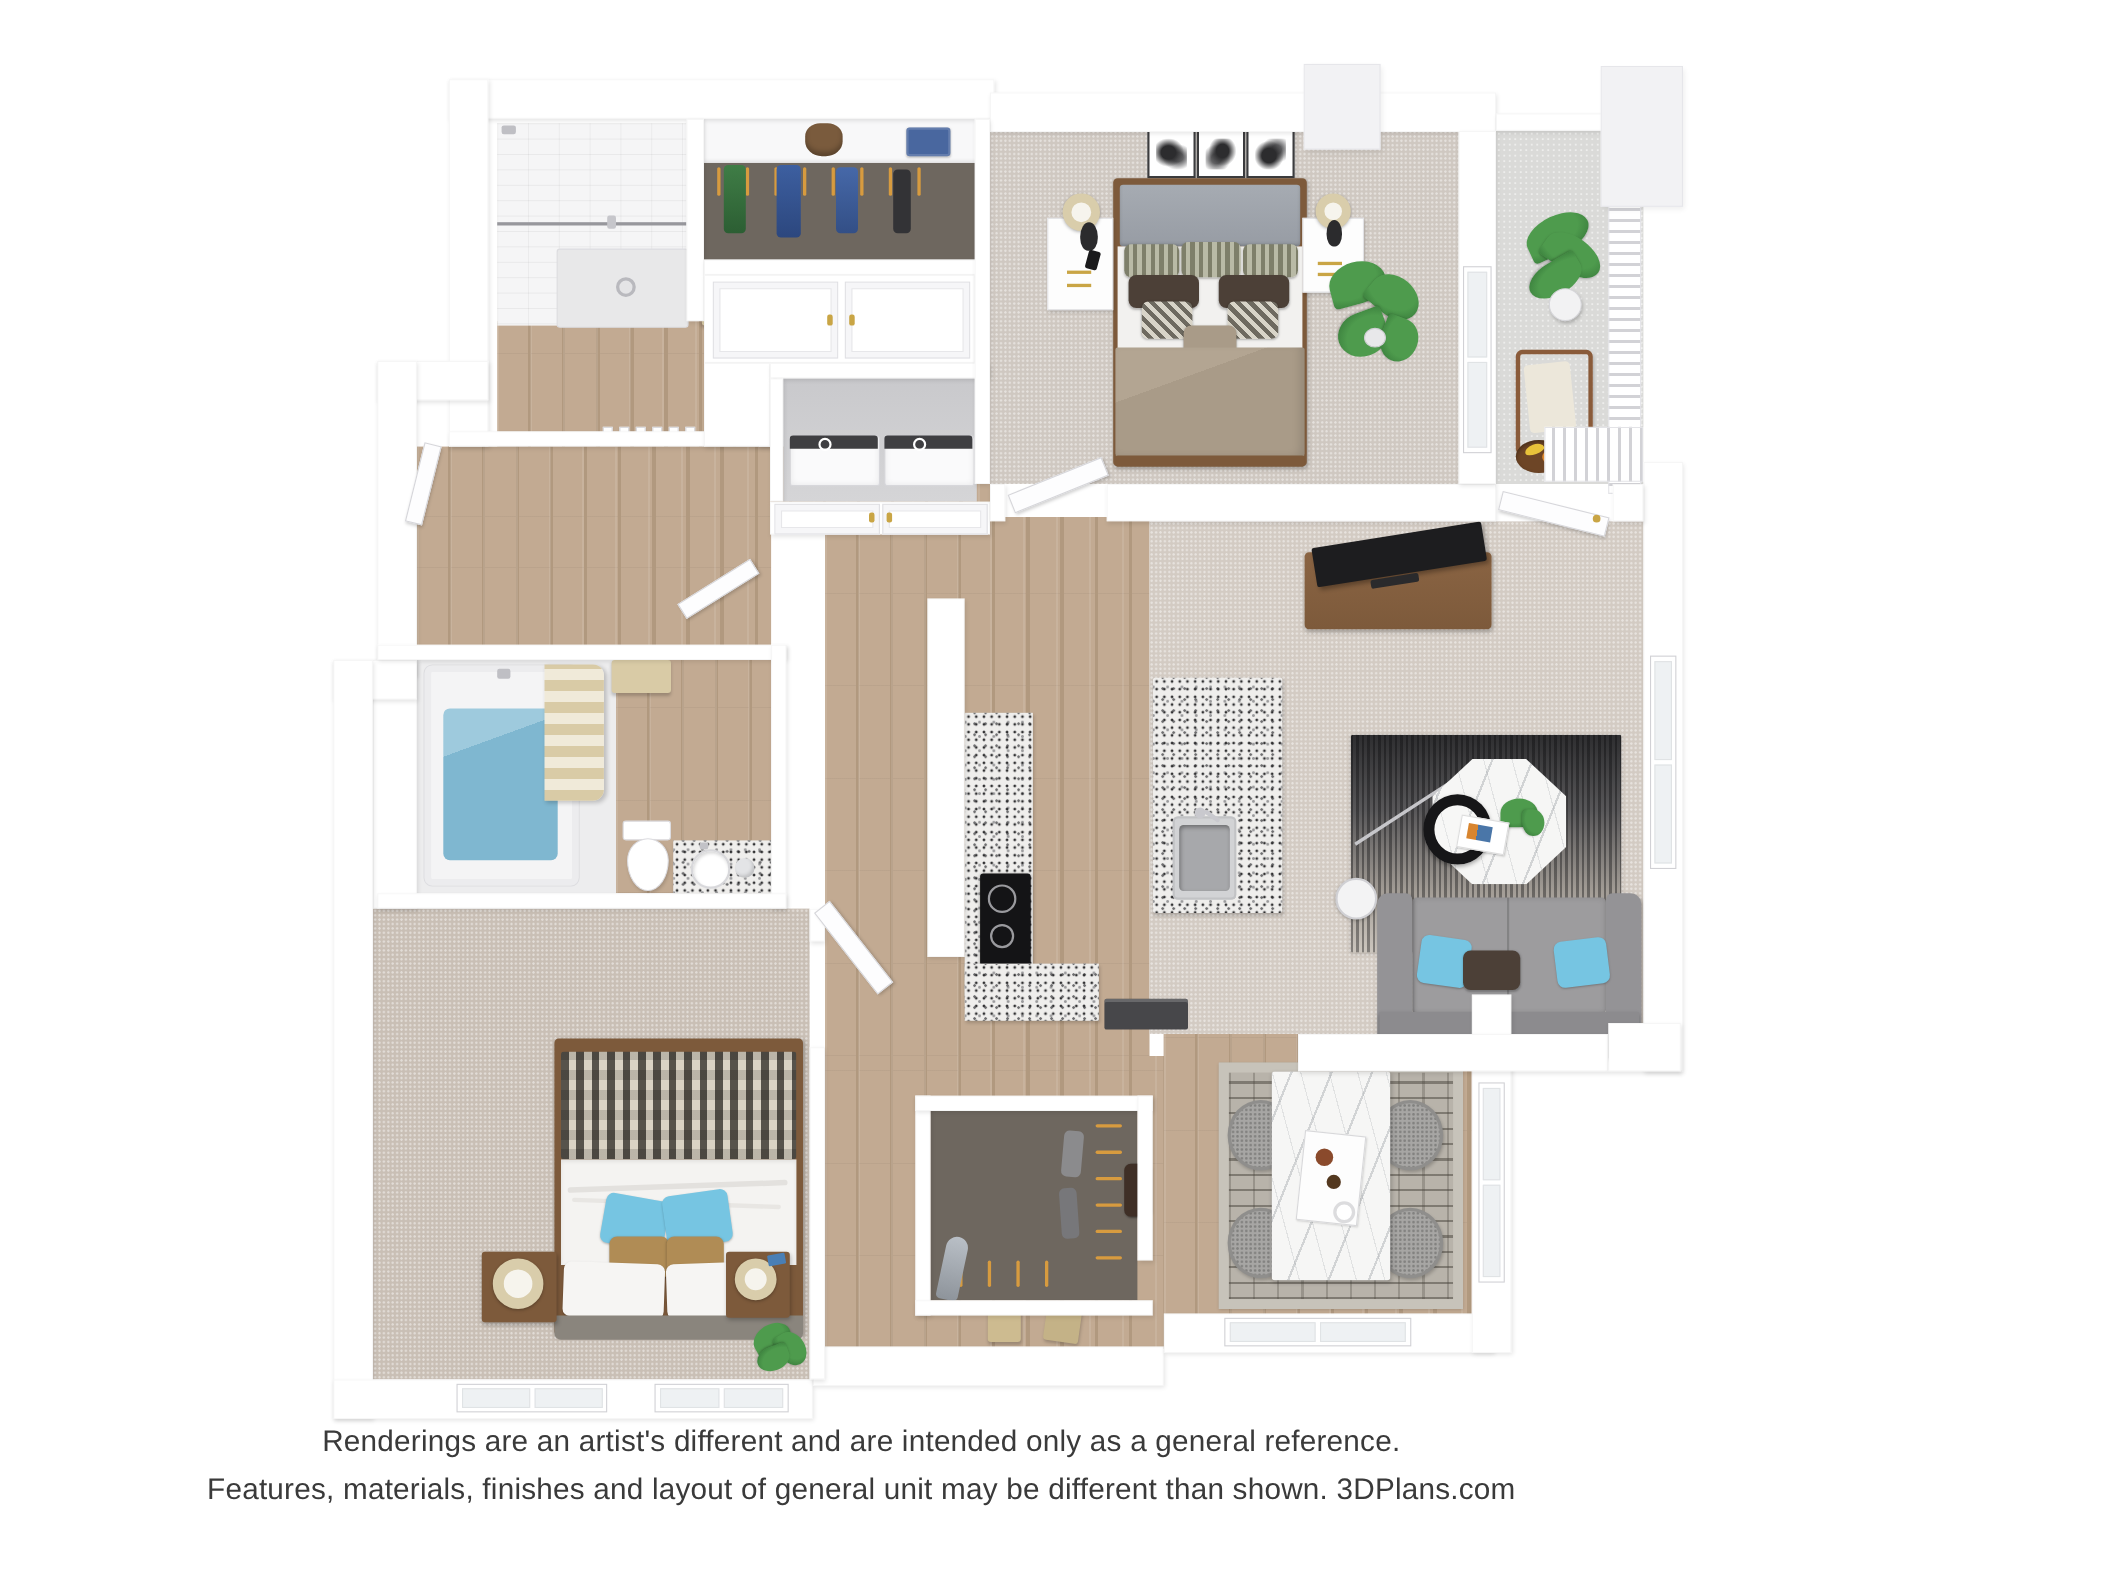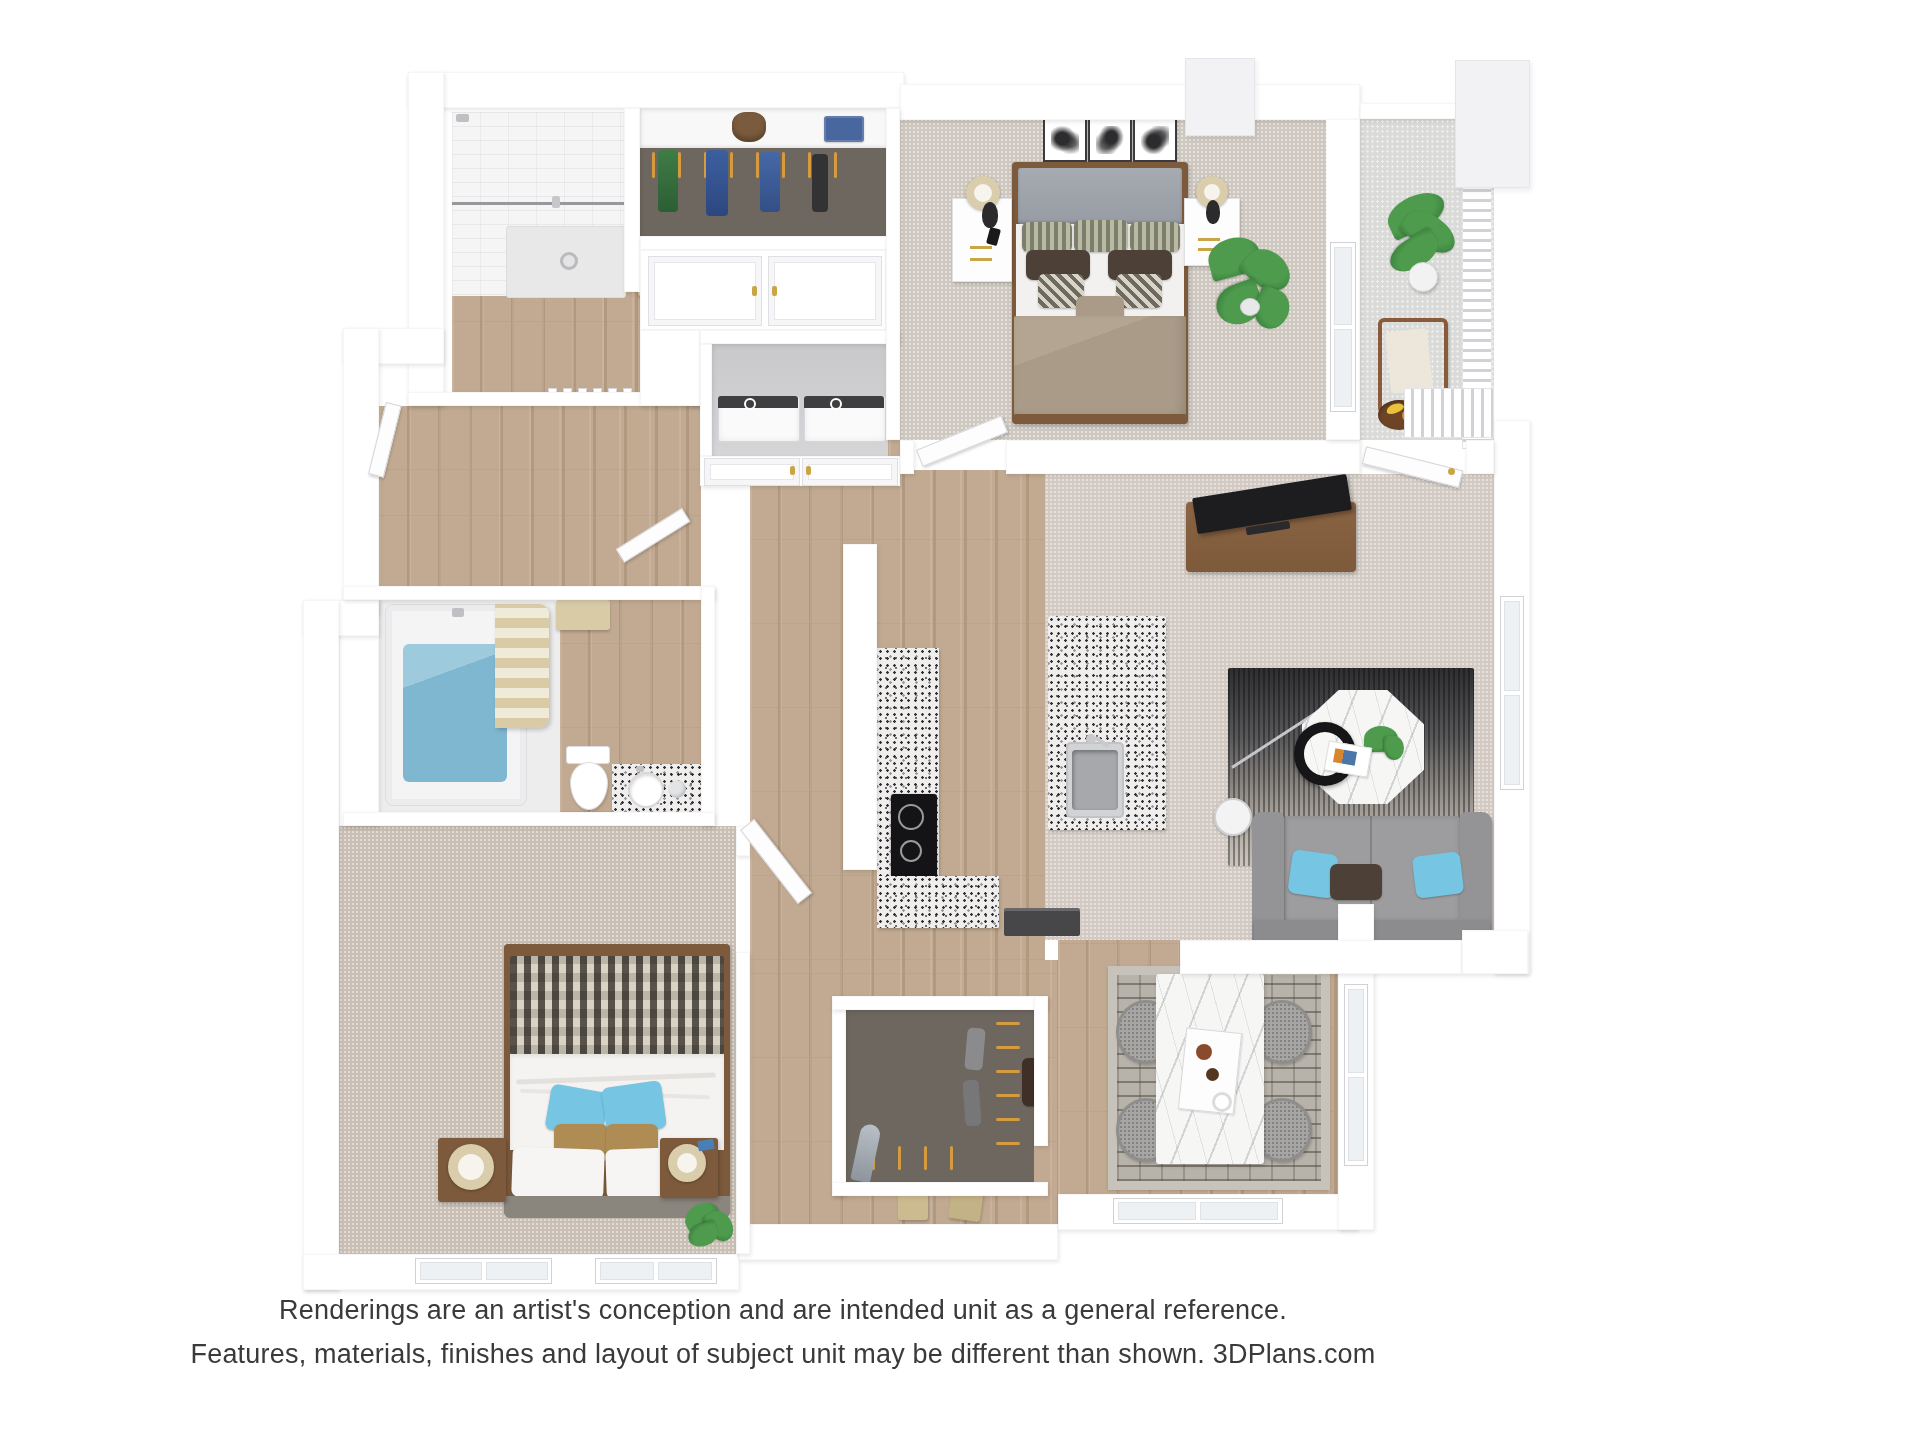--- a/index.html
+++ b/index.html
@@ -375,15 +375,15 @@
     <div class="pane" style="left:62px;top:3px;width:52px;height:16px;"></div>
   </div>
 
   <div class="a" style="left:1185px;top:58px;width:70px;height:78px;background:#f2f2f4;box-shadow:inset 0 0 0 1px #e6e6ea, 2px 3px 5px rgba(0,0,0,.07);"></div>
   <div class="a" style="left:1455px;top:60px;width:75px;height:128px;background:#f2f2f4;box-shadow:inset 0 0 0 1px #e6e6ea, 2px 3px 5px rgba(0,0,0,.07);"></div>
   <div class="slats-v" style="left:1404px;top:388px;width:90px;height:50px;"></div>
 
 </div>
 
 <div class="disclaimer">
-  <div>Renderings are an artist's conception and are intended unit as a general reference.</div>
-  <div>Features, materials, finishes and layout of subject unit may be different than shown. 3DPlans.com</div>
+  <div>Renderings are an artist's different and are intended only as a general reference.</div>
+  <div>Features, materials, finishes and layout of general unit may be different than shown. 3DPlans.com</div>
 </div>
 
 </body></html>

